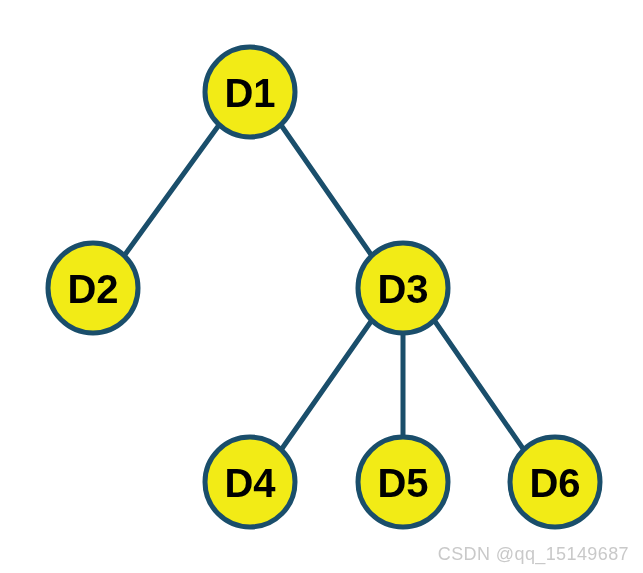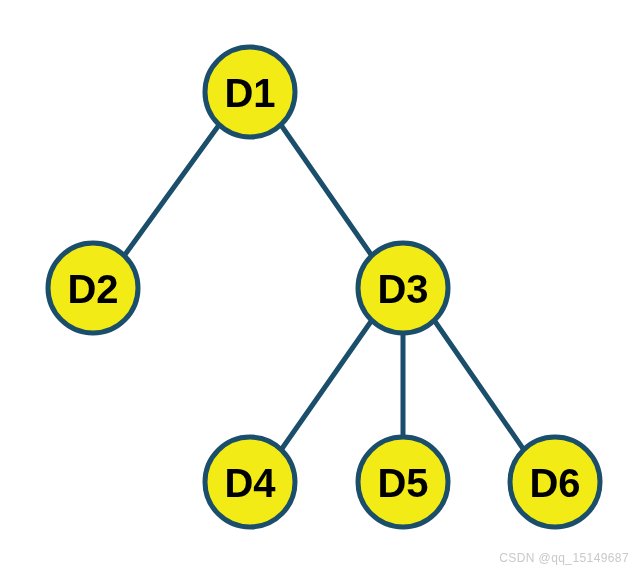--- a/index.html
+++ b/index.html
@@ -45,21 +45,21 @@
     fill: #000000;
     text-anchor: middle;
     dominant-baseline: central;
     user-select: none;
   }
   .watermark {
     position: absolute;
     right: 14px;
     bottom: 8px;
     font-family: "Liberation Sans", sans-serif;
-    font-size: 12px;
+    font-size: 18px;
     color: #c9c9c9;
     letter-spacing: 0.4px;
     white-space: nowrap;
     user-select: none;
   }
 </style>
 </head>
 <body>
 
 <div id="diagram-root">

